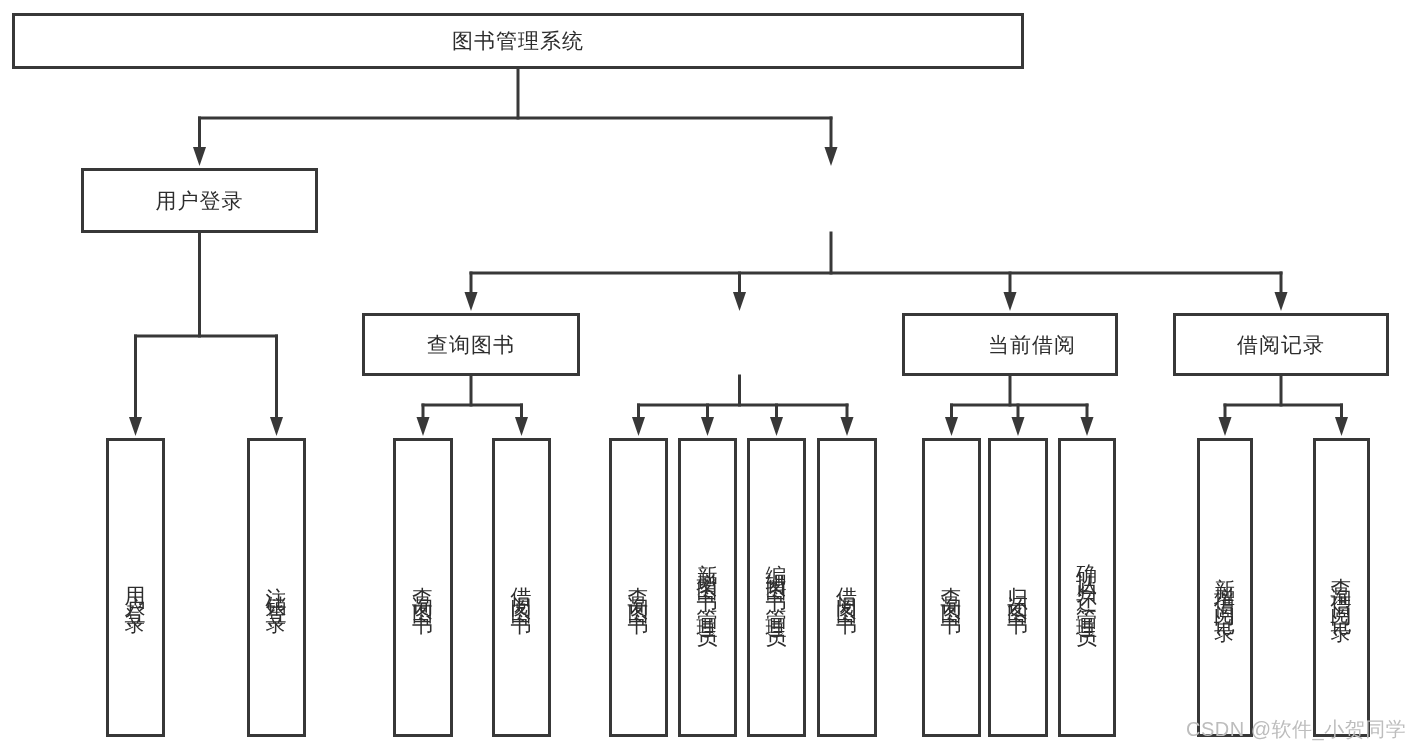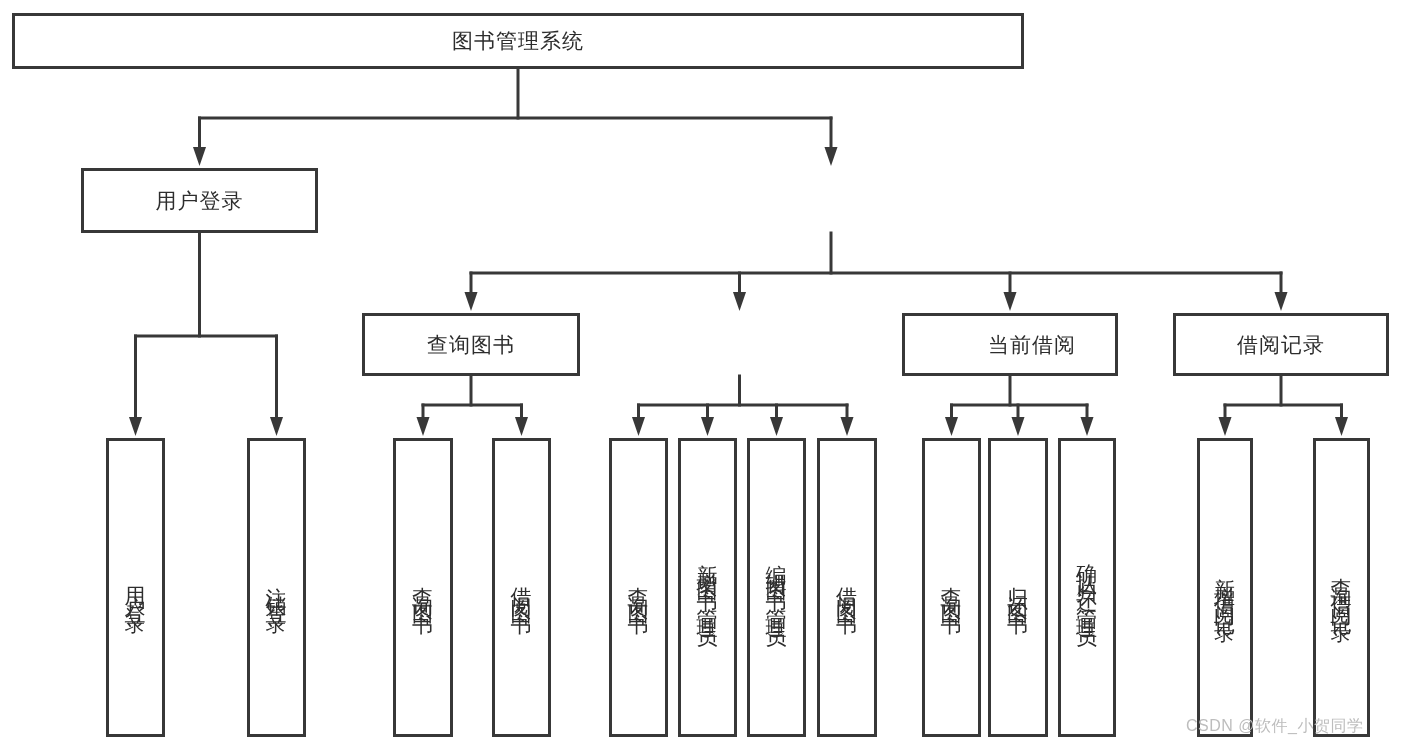--- a/index.html
+++ b/index.html
@@ -38,21 +38,21 @@
   #l-c2{left:678px;top:438px;width:59px;height:299px;}
   #l-c3{left:747px;top:438px;width:59px;height:299px;}
   #l-c4{left:817px;top:438px;width:60px;height:299px;}
   #l-d1{left:922px;top:438px;width:59px;height:299px;}
   #l-d2{left:988px;top:438px;width:60px;height:299px;}
   #l-d3{left:1058px;top:438px;width:58px;height:299px;}
   #l-e1{left:1197px;top:438px;width:56px;height:299px;}
   #l-e2{left:1313px;top:438px;width:57px;height:299px;}
   #watermark{
     position:absolute;left:1186px;top:716px;z-index:5;
-    font-size:16px;color:#bdbdbd;white-space:nowrap;letter-spacing:0.5px;
+    font-size:20px;color:#bdbdbd;white-space:nowrap;letter-spacing:0.5px;
   }
 </style>
 </head>
 <body>
 
 <div id="canvas">
 
   <svg id="connectors" width="1405" height="747" viewBox="0 0 1405 747">
     <g stroke="#383838" stroke-width="3" stroke-linecap="square" fill="none">
 

